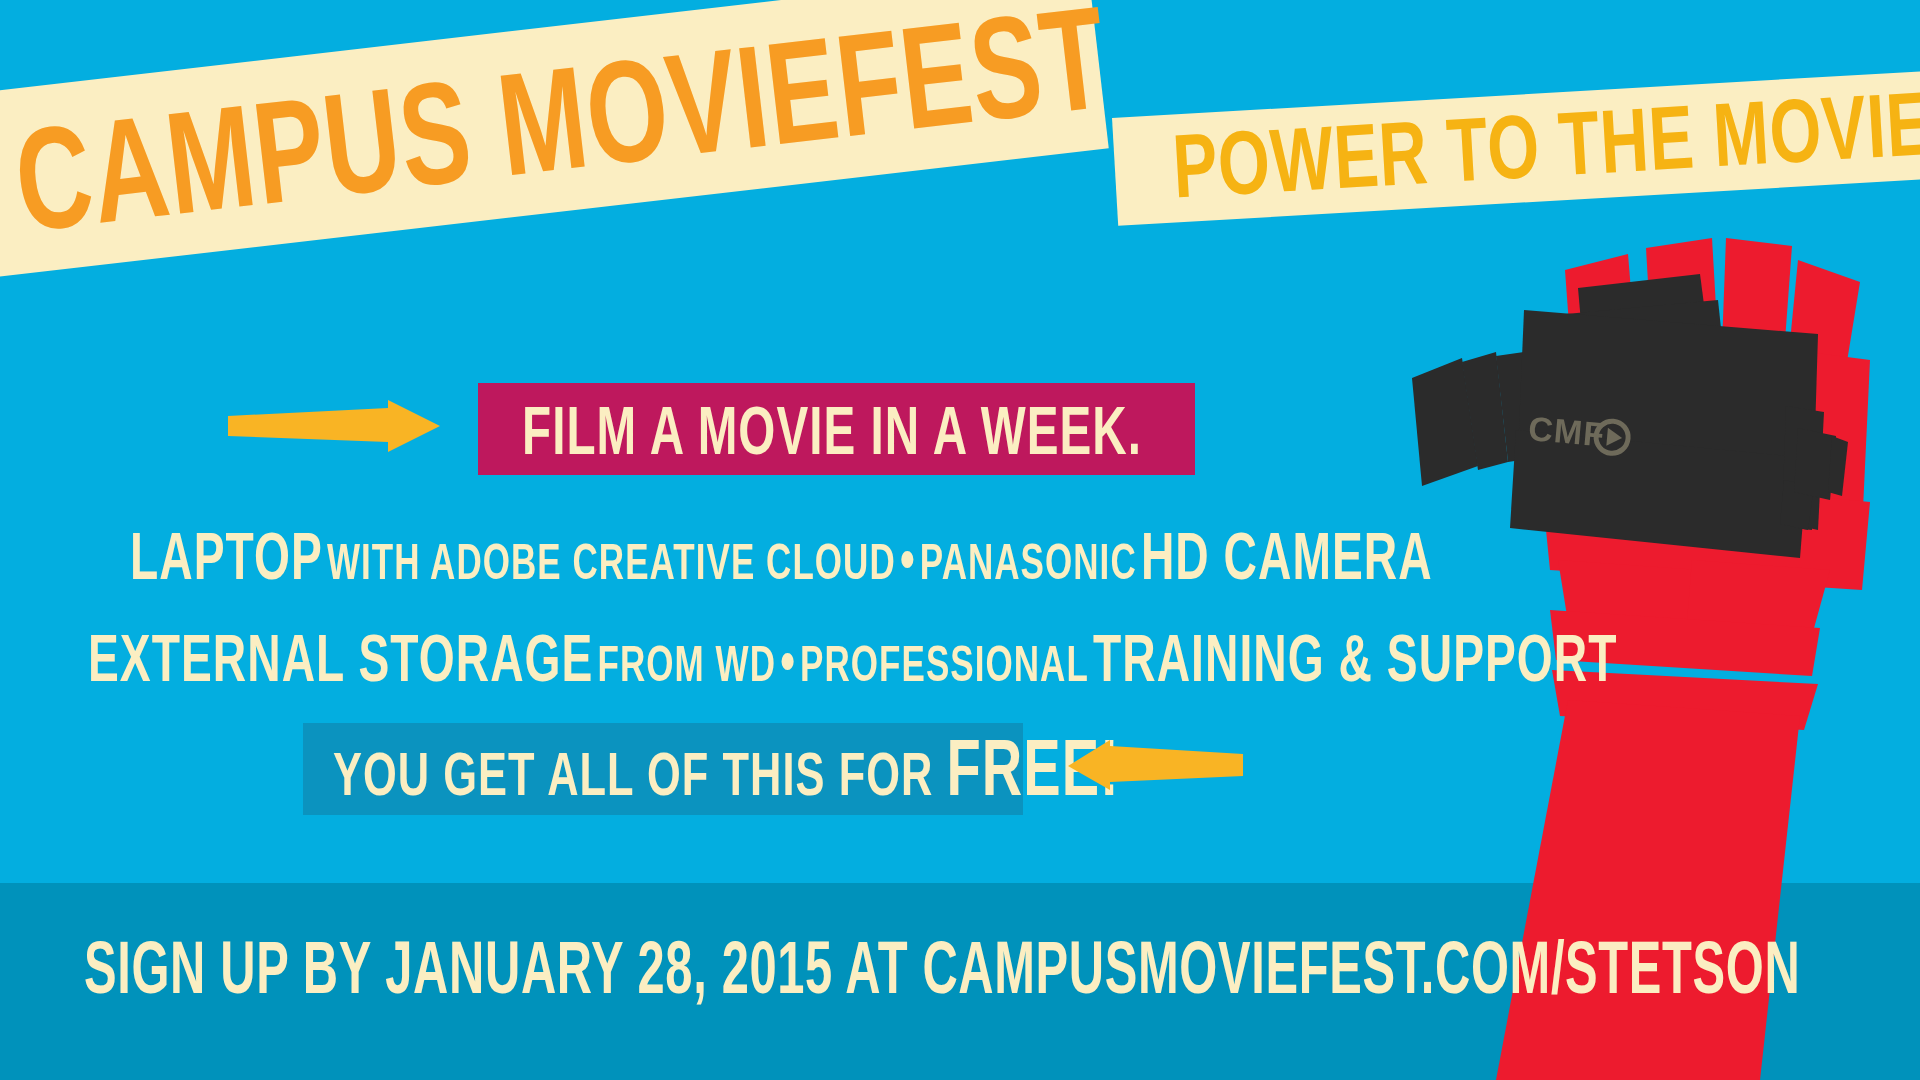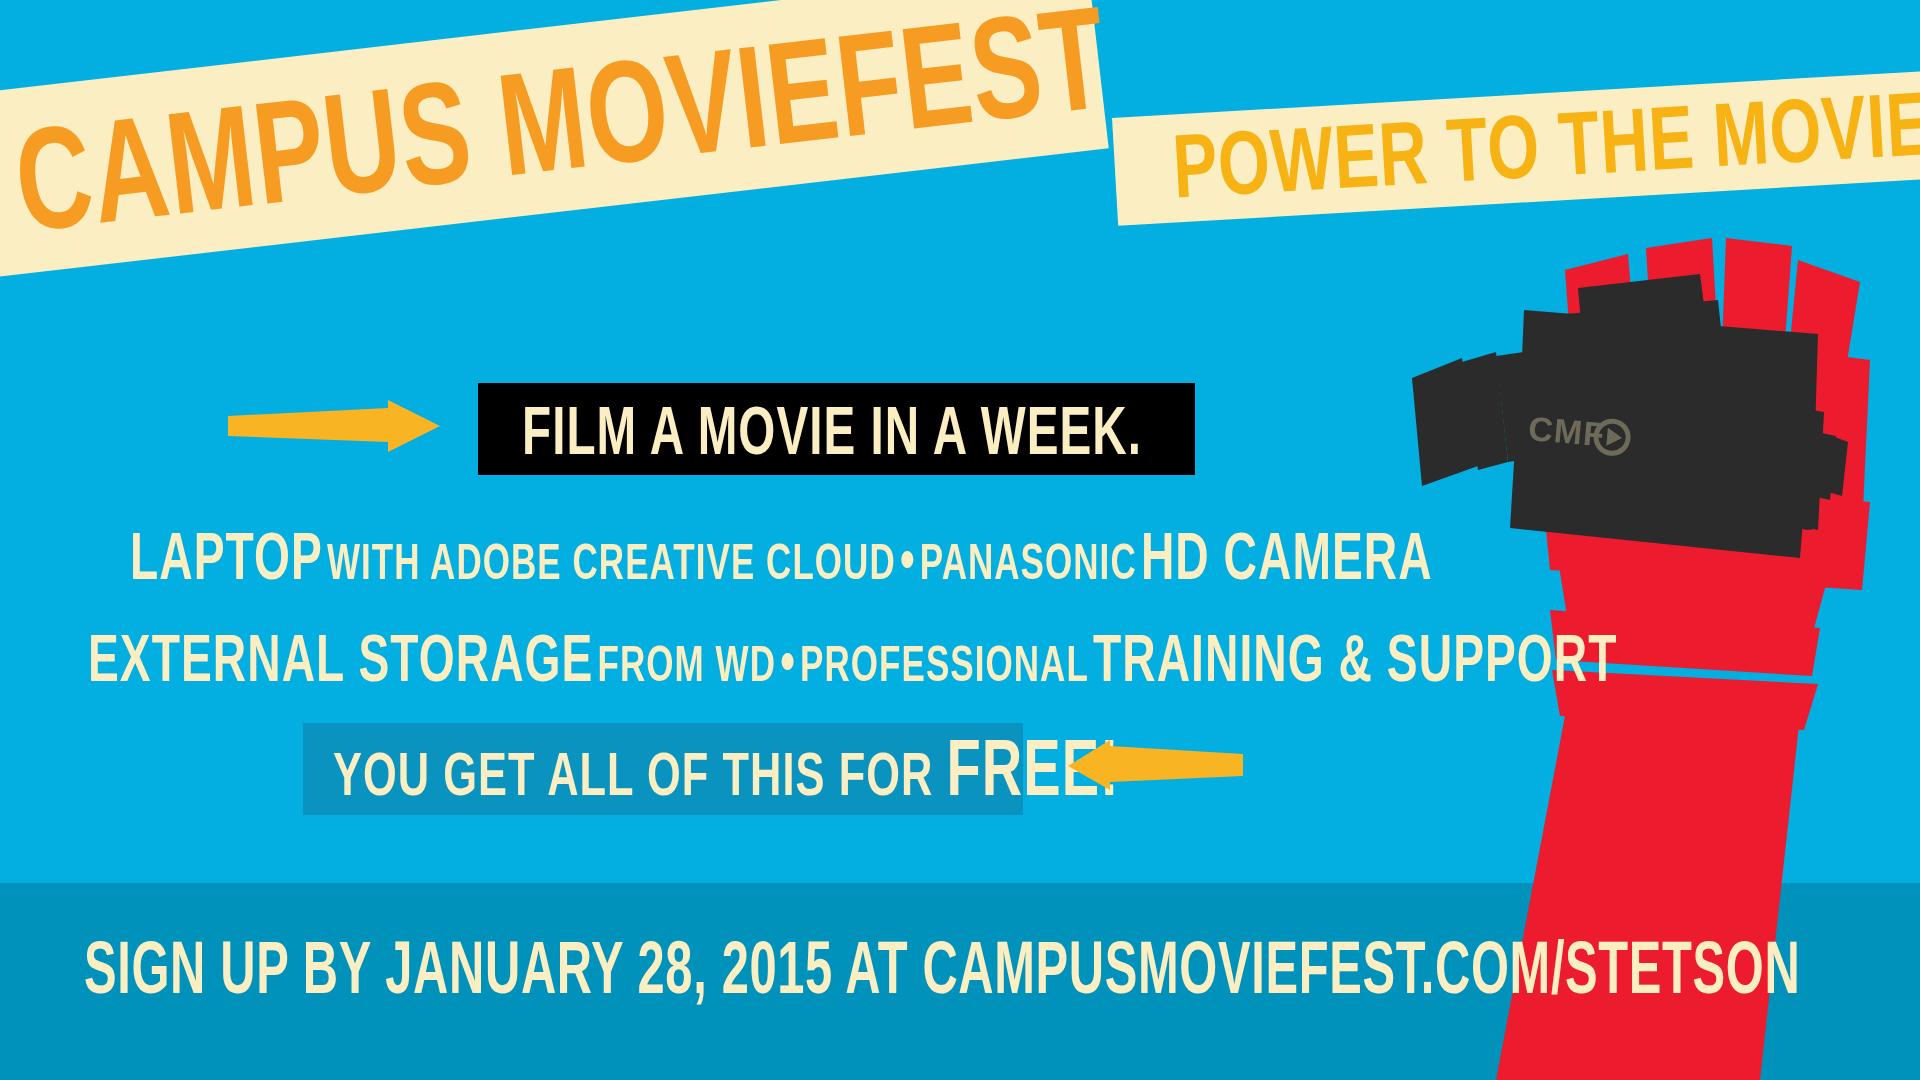--- a/index.html
+++ b/index.html
@@ -77,21 +77,21 @@
     font-family:"Liberation Sans Narrow","Liberation Sans",sans-serif;
     font-weight:bold;
     letter-spacing:1px;
   }
 
   
   .box-film{
     position:absolute;
     left:478px; top:383px;
     width:717px; height:92px;
-    background:#000000;
+    background:#be185d;
   }
   .box-film .label{
     position:absolute;
     left:44px; top:12px;
     font-size:68px;
     color:#fbeec2;
     line-height:70px;
     transform:scaleX(.70);
     transform-origin:left top;
     white-space:nowrap;

